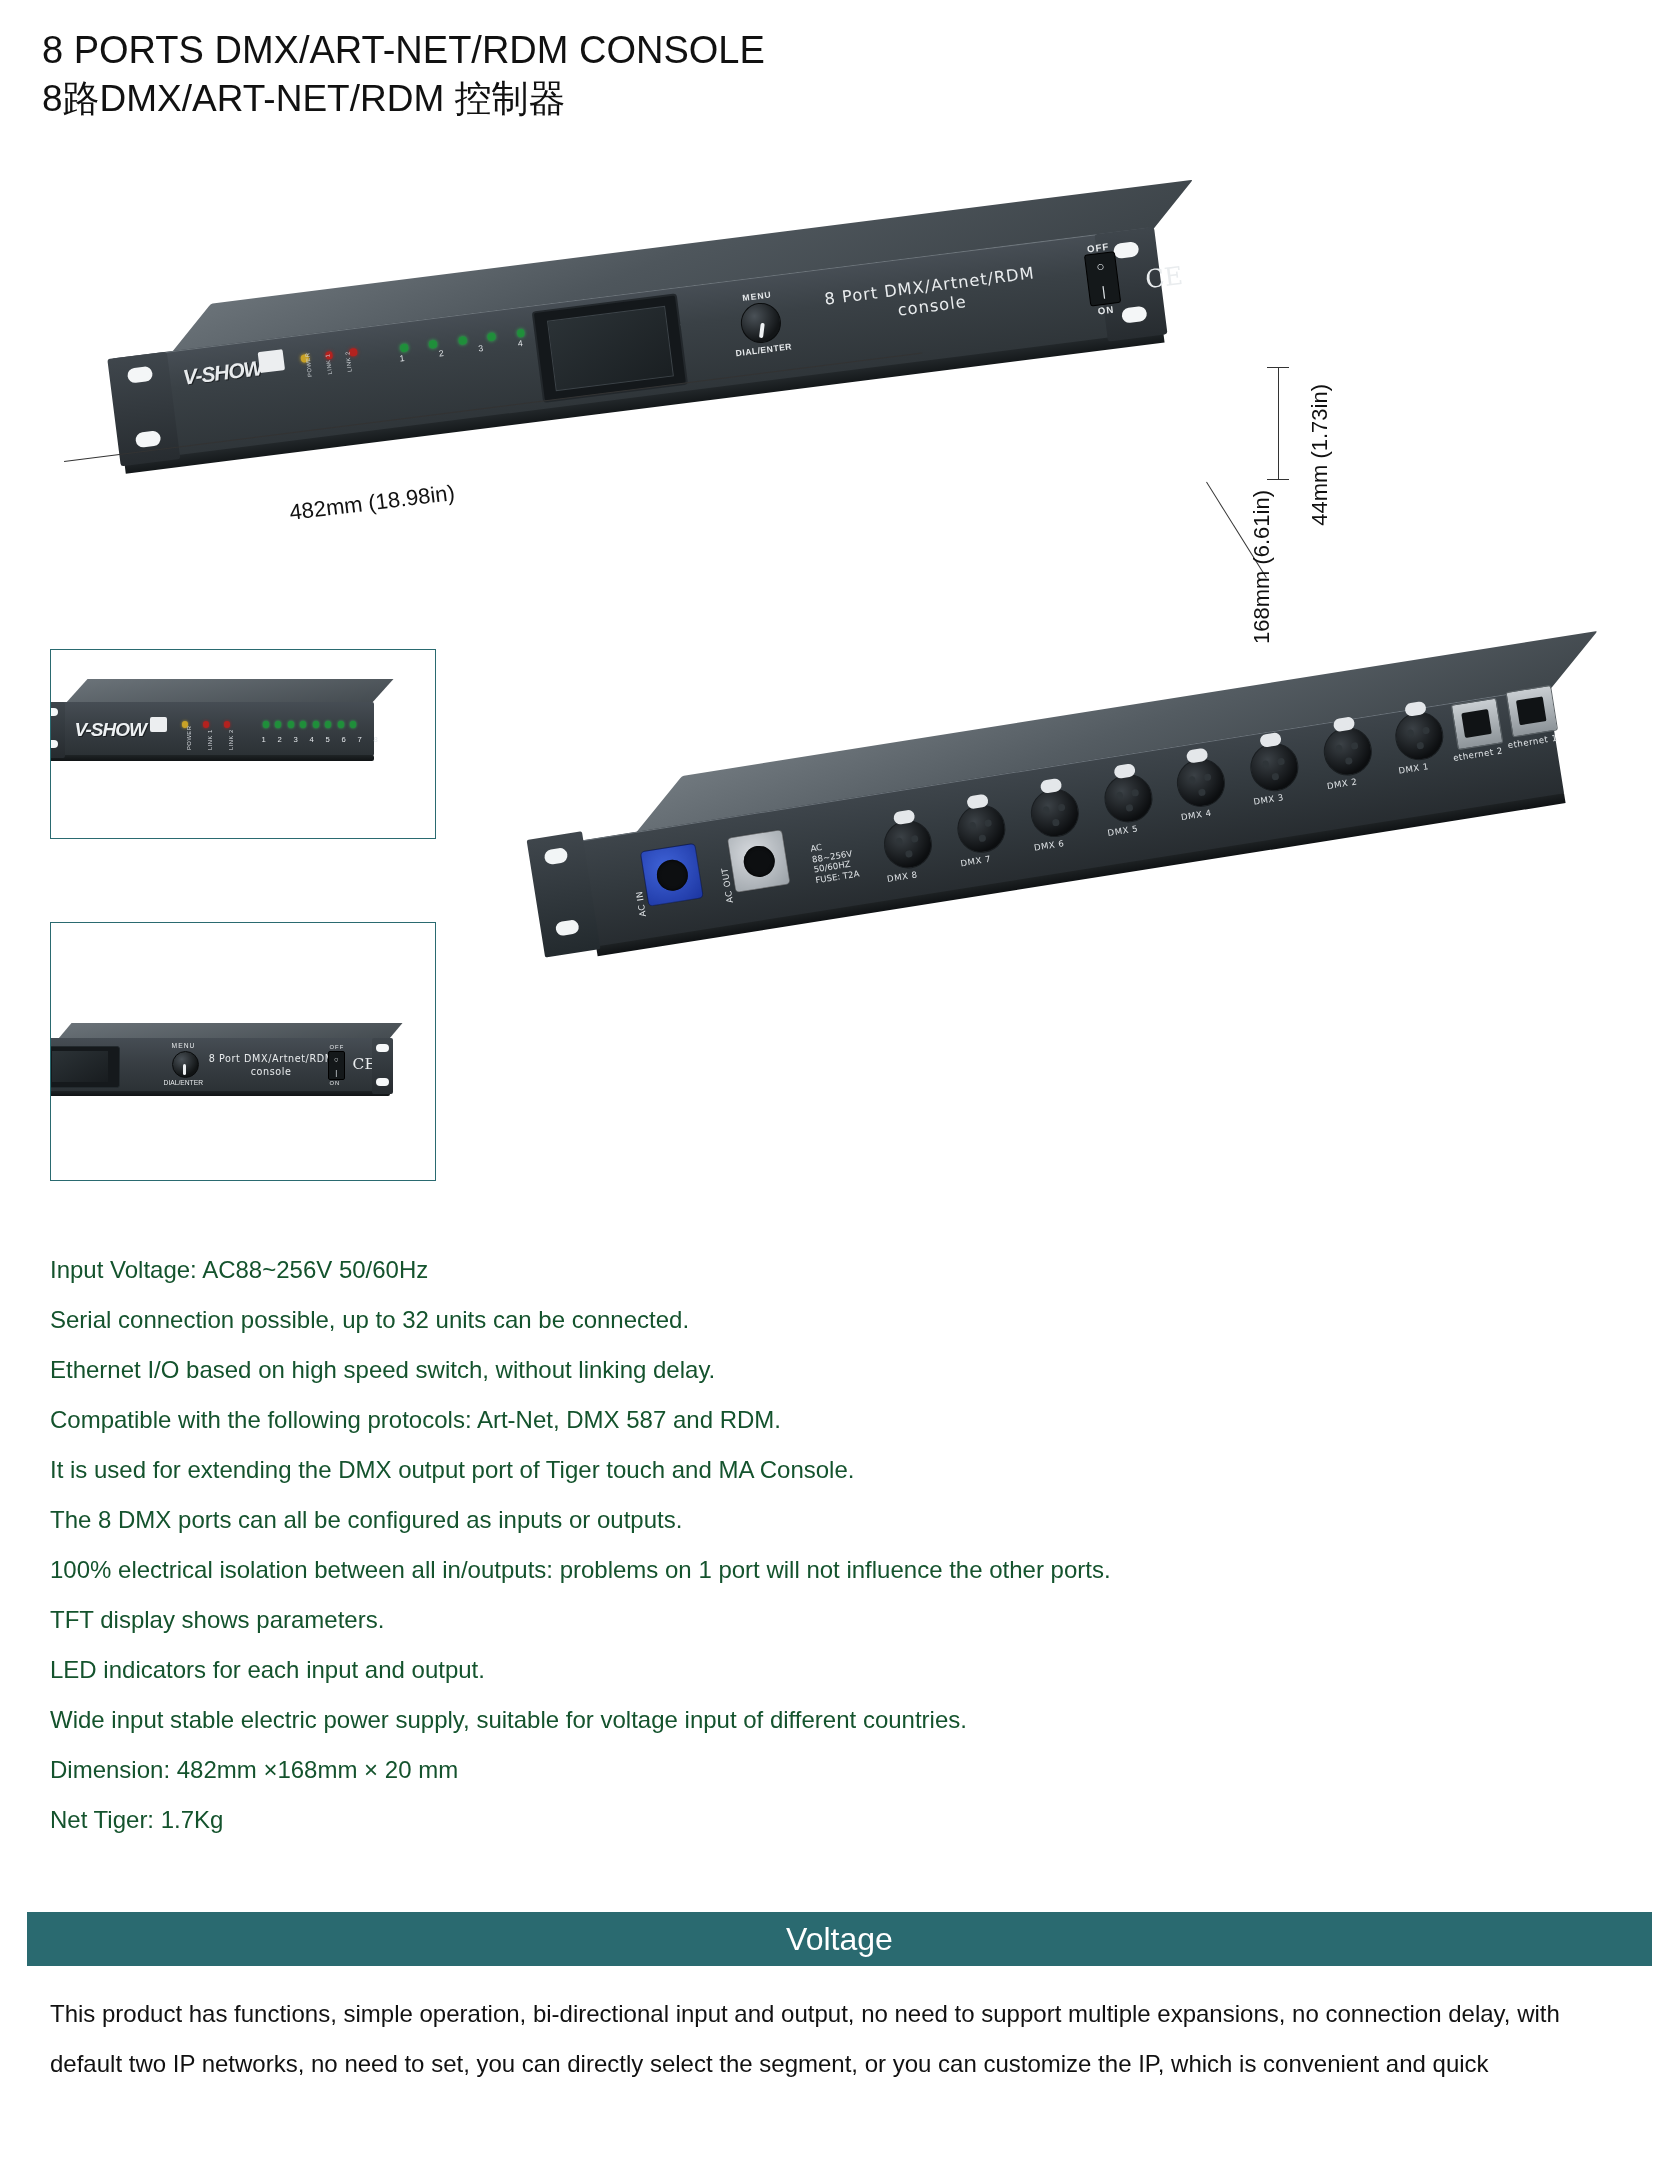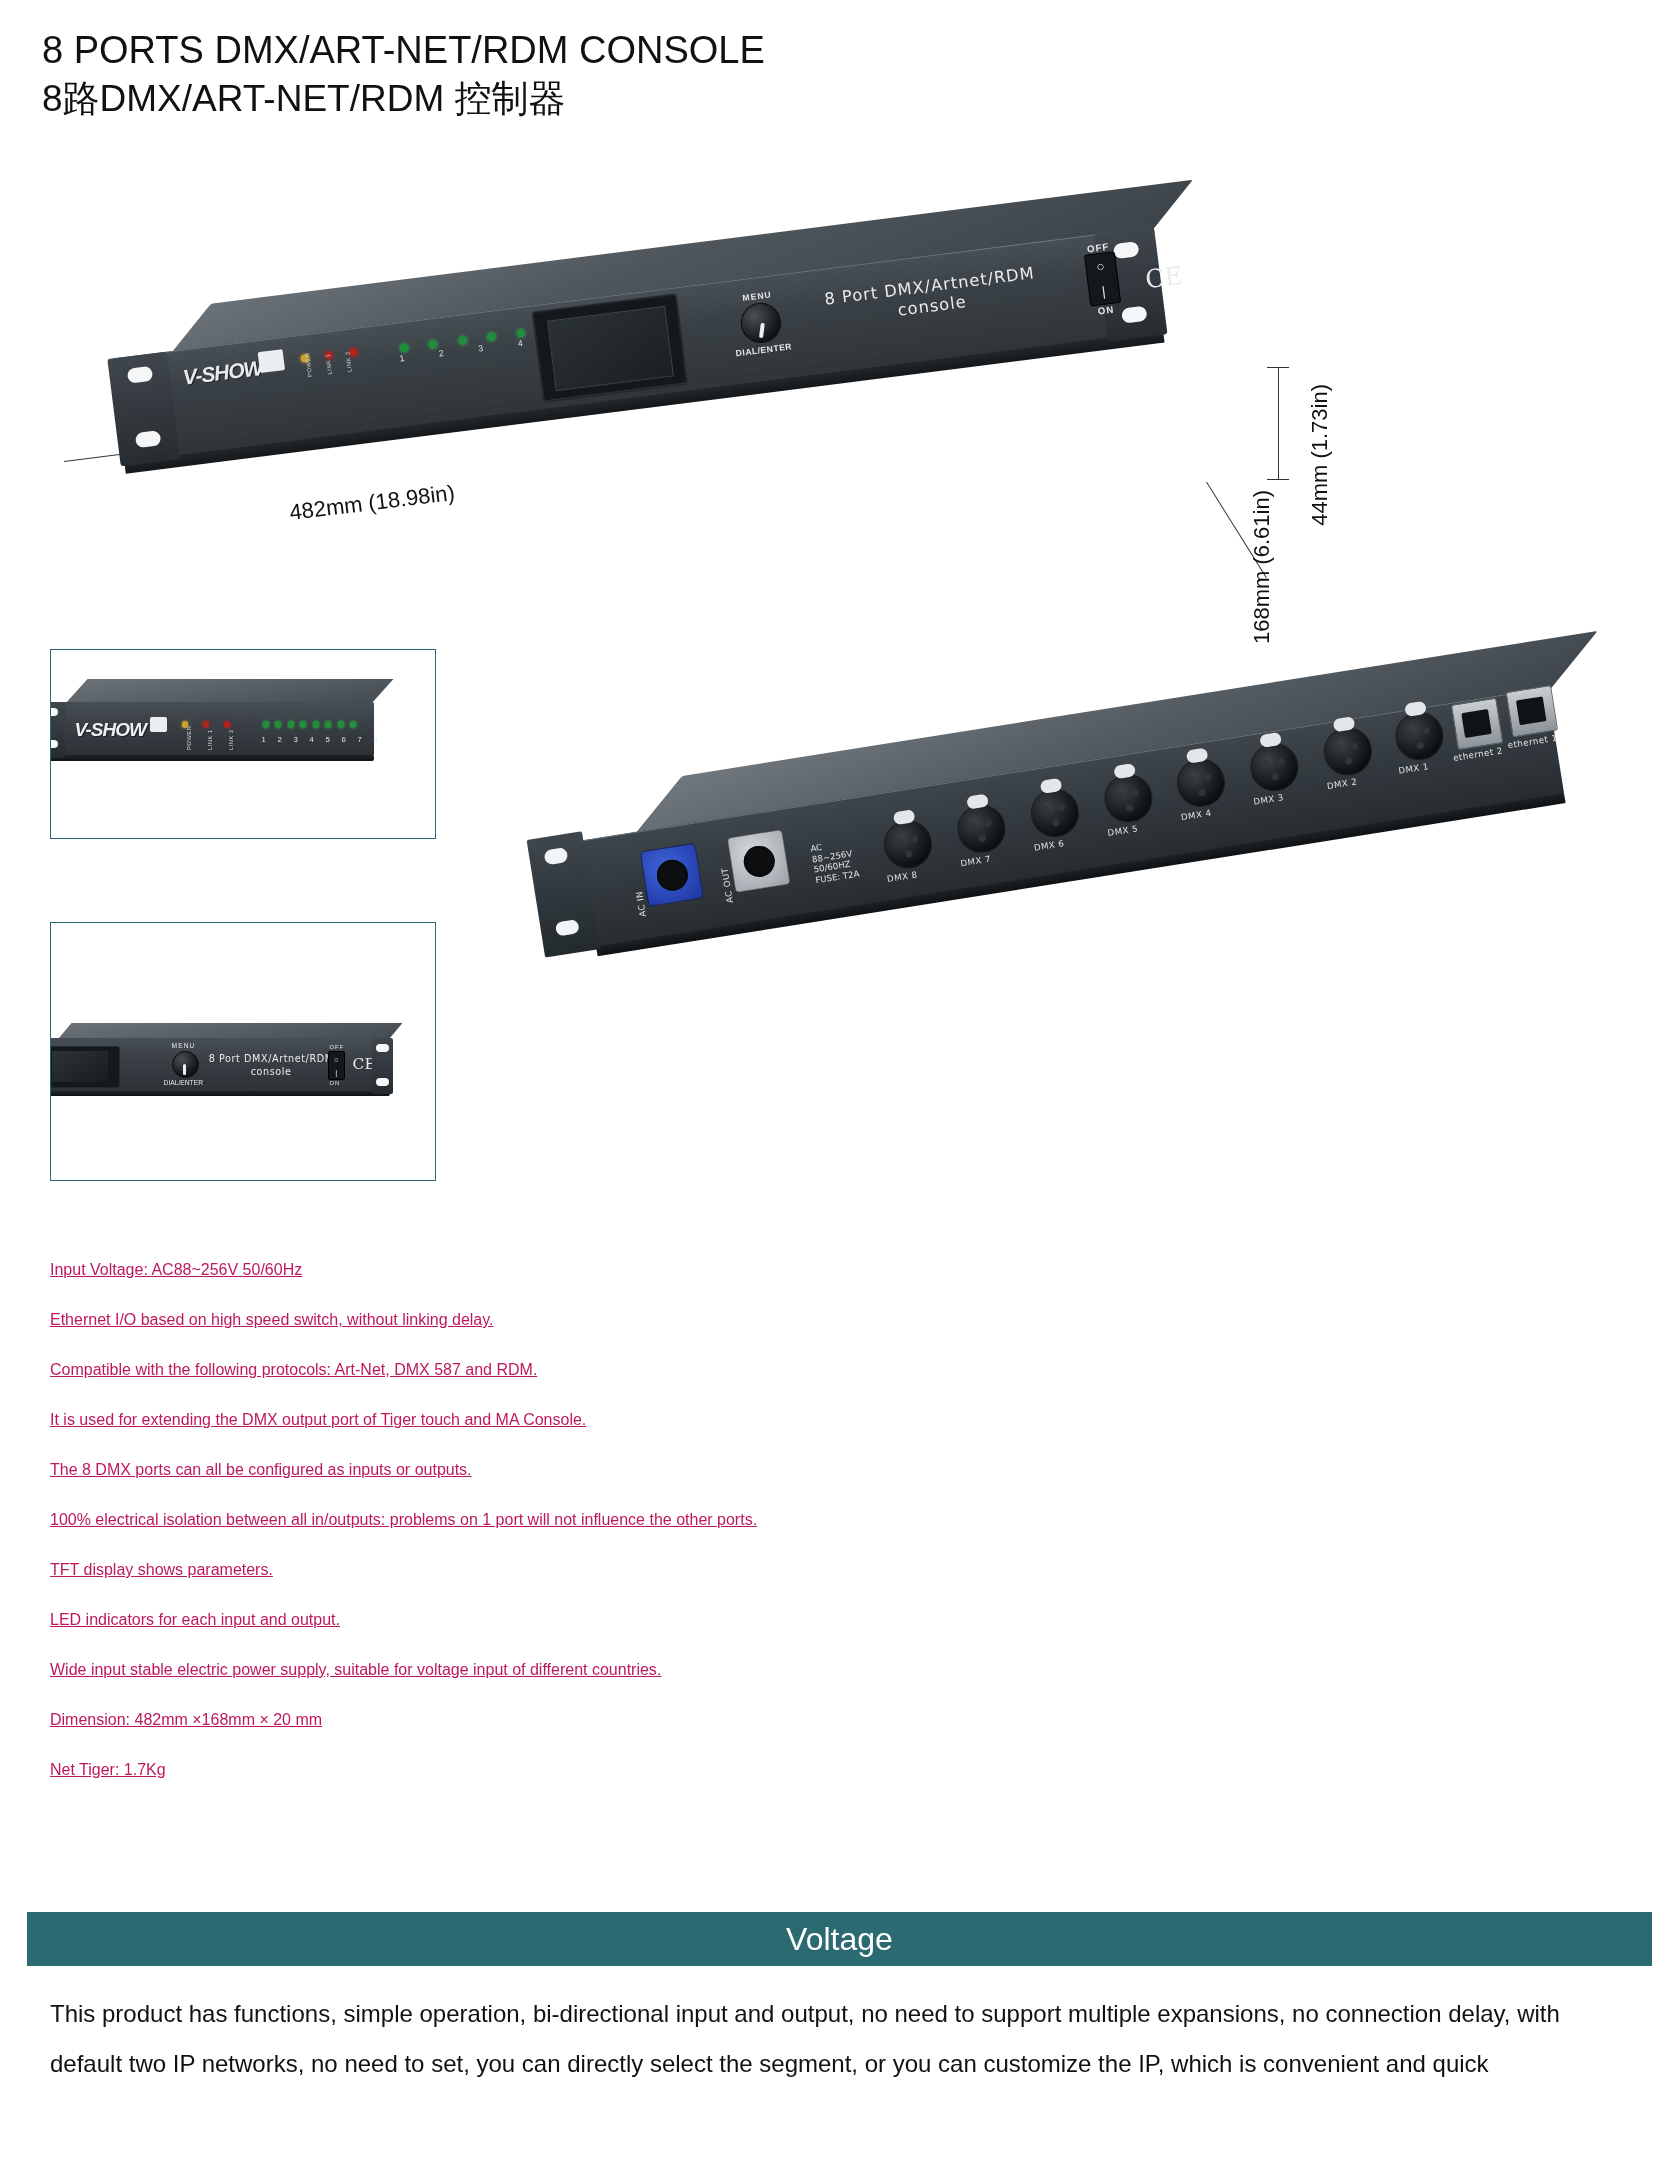--- a/index.html
+++ b/index.html
@@ -315,24 +315,23 @@
     font-family:"DejaVu Sans", sans-serif;
   }
   .ac-spec {
     position:absolute; left: 227px; top: 54px; font-size: 8.6px; color:#dfe3e6;
     line-height: 10.6px; font-family:"DejaVu Sans", sans-serif; white-space: nowrap;
   }
 
   
   #spec-list { position: absolute; left: 50px; top: 1245px; width: 1576px; }
   .spec-item {
-    font-size: 16px;
+    font-size: 24px;
     line-height: 50px;
-    color: #be185d;
-    text-decoration: underline;
+    color: #14532d;
   }
 
   
   #features-banner {
     position: absolute; left: 27px; top: 1912px;
     width: 1625px; height: 54px;
     background: #2a6a70;
     color: #ffffff;
     font-size: 32px;
     display: flex; align-items: center; justify-content: center;
@@ -596,20 +595,21 @@
 
     <div class="rj" style="left:938px; top:13.4px;">
       <div class="rj-in"></div>
     </div>
     <div class="rear-label" style="left:932px; top:61px;">ethernet 1</div>
   </div>
 </div>
 
 <div id="spec-list">
   <div class="spec-item">Input Voltage: AC88~256V 50/60Hz</div>
+  <div class="spec-item">Serial connection possible, up to 32 units can be connected.</div>
   <div class="spec-item">Ethernet I/O based on high speed switch, without linking delay.</div>
   <div class="spec-item">Compatible with the following protocols: Art-Net, DMX 587 and RDM.</div>
   <div class="spec-item">It is used for extending the DMX output port of Tiger touch and MA Console.</div>
   <div class="spec-item">The 8 DMX ports can all be configured as inputs or outputs.</div>
   <div class="spec-item">100% electrical isolation between all in/outputs: problems on 1 port will not influence the other ports.</div>
   <div class="spec-item">TFT display shows parameters.</div>
   <div class="spec-item">LED indicators for each input and output.</div>
   <div class="spec-item">Wide input stable electric power supply, suitable for voltage input of different countries.</div>
   <div class="spec-item">Dimension:  482mm ×168mm × 20 mm</div>
   <div class="spec-item">Net Tiger: 1.7Kg</div>

